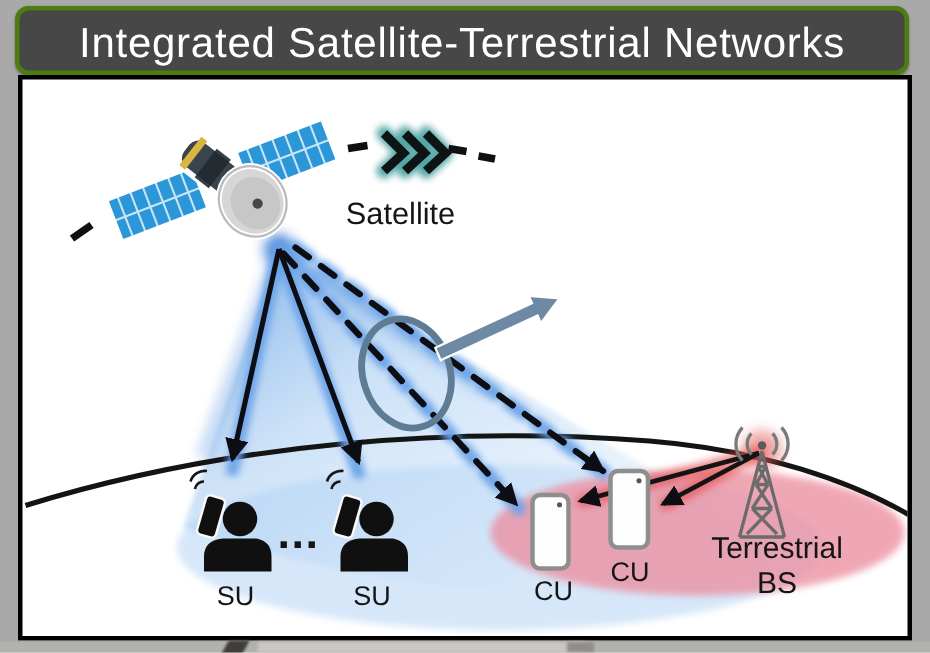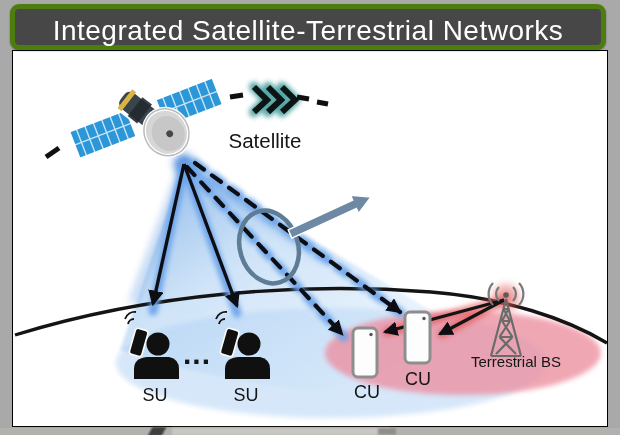--- a/index.html
+++ b/index.html
@@ -3,48 +3,48 @@
 <meta charset="utf-8">
 <style>
   html,body{margin:0;padding:0;}
   body{
     width:620px;height:435px;position:relative;overflow:hidden;
     background:#a9a9a9;
     font-family:"Liberation Sans",sans-serif;
   }
   .title-bar{
     position:absolute;left:10px;top:4px;width:596px;height:46px;
-    background:#474747;border:5px solid #4d7c0f;border-radius:9px;
+    background:#474747;border:3px solid #4d7c0f;border-radius:9px;
     box-sizing:border-box;
     color:#ffffff;font-size:28px;line-height:43px;text-align:center;
     letter-spacing:0.5px;
     box-shadow:0 1px 2px rgba(0,0,0,.35);
     z-index:5;
   }
   .content{
     position:absolute;left:12px;top:50px;width:596px;height:377px;
-    background:#ffffff;border:1px solid #000000;box-sizing:border-box;
+    background:#ffffff;border:3px solid #000000;box-sizing:border-box;
     overflow:hidden;z-index:2;
   }
   .scene{position:absolute;left:0;top:0;width:596px;height:377px;}
   .lbl{
     position:absolute;text-align:center;color:#151515;
     font-family:"Liberation Sans",sans-serif;z-index:4;
   }
   .lbl-satellite{left:192px;top:78px;width:120px;font-size:20.5px;}
   .lbl-interference{
     left:348px;top:123px;width:210px;font-size:19px;font-weight:bold;
     color:#1f3a66;line-height:1.42;
   }
   .lbl-su1{left:112px;top:334px;width:60px;font-size:18px;}
   .lbl-su2{left:203px;top:334px;width:60px;font-size:18px;}
   .lbl-ellipsis{left:160px;top:286px;width:48px;font-size:30px;font-weight:bold;letter-spacing:1px;}
   .lbl-cu1{left:324px;top:331px;width:60px;font-size:18px;}
   .lbl-cu2{left:375px;top:318px;width:60px;font-size:18px;}
-  .lbl-bs{left:443px;top:302px;width:120px;font-size:15px;}
+  .lbl-bs{left:443px;top:302px;width:120px;font-size:20px;}
   .bottom-strip{
     position:absolute;left:0;top:428px;width:620px;height:7px;
     background:#b3b1ae;z-index:1;
   }
   .strip-shape-dark{
     position:absolute;left:150px;top:427px;width:14px;height:9px;
     background:#3f3e3c;transform:skewX(-28deg);filter:blur(1px);z-index:3;
   }
   .strip-shape-light{
     position:absolute;left:172px;top:428px;width:218px;height:7px;

